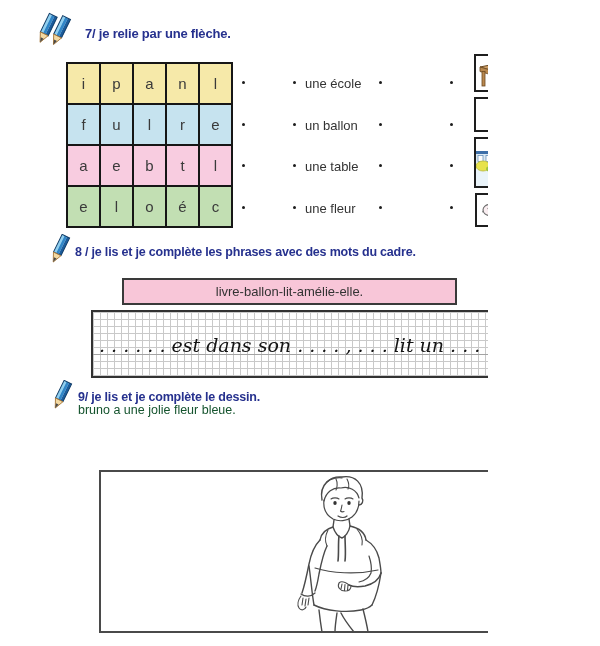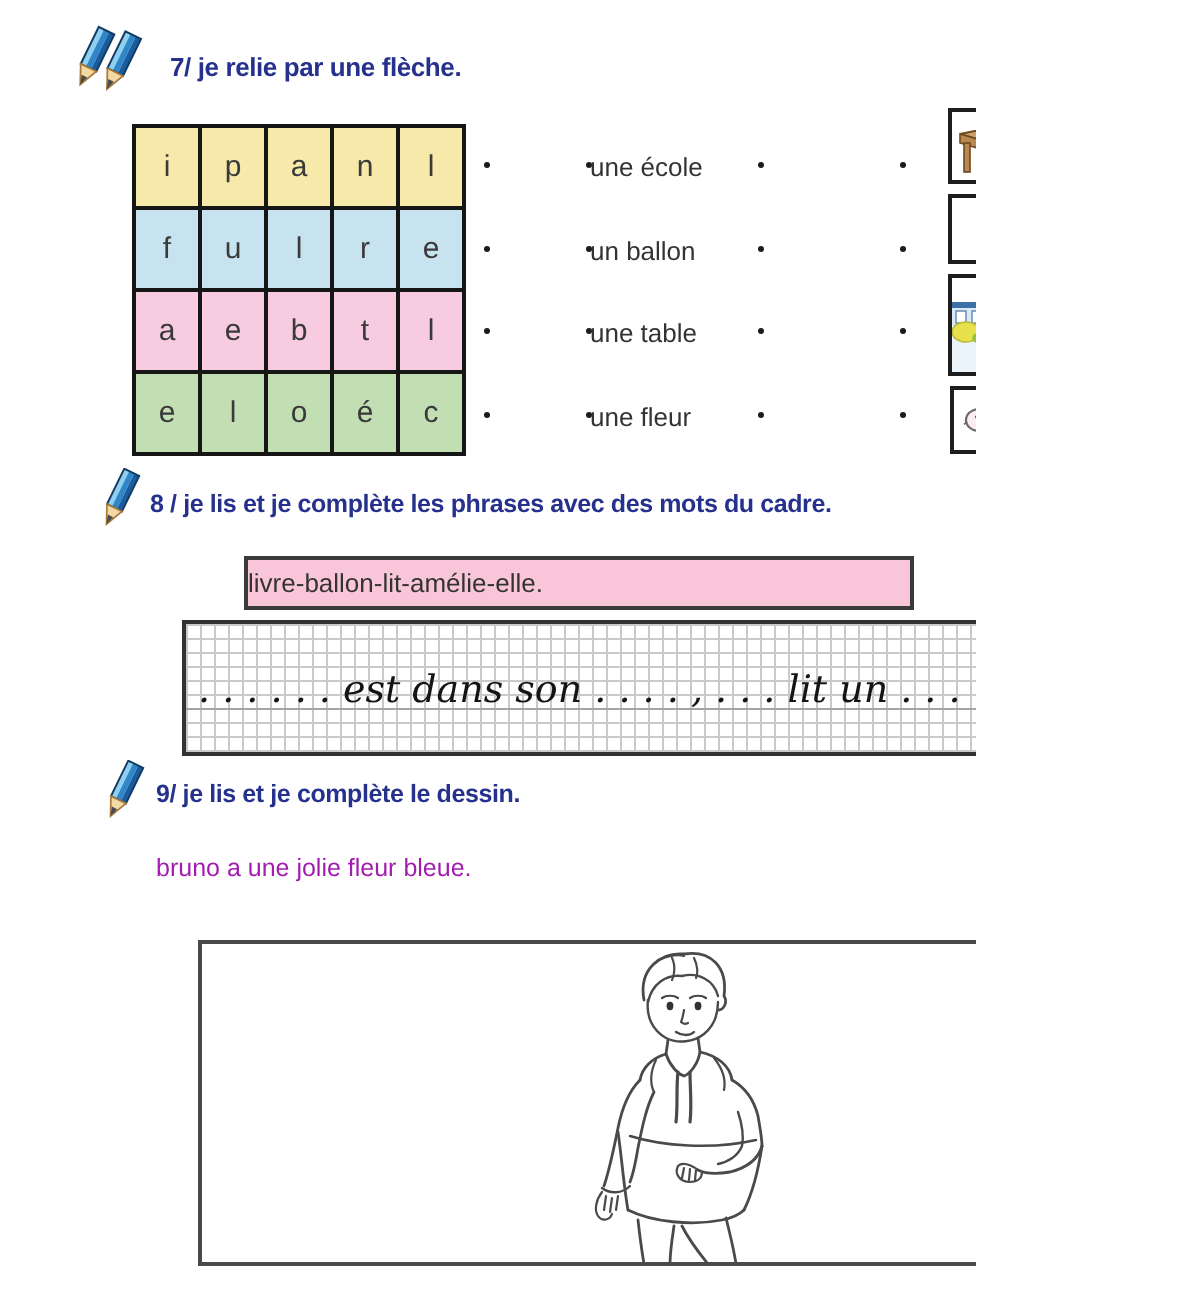--- a/index.html
+++ b/index.html
@@ -19,46 +19,46 @@
     box-sizing:border-box;border:2px solid #161616;background:#161616;
     display:grid;grid-template-columns:repeat(5,1fr);grid-template-rows:repeat(4,1fr);gap:2px;
   }
   .cell{display:flex;align-items:center;justify-content:center;
     font-size:15px;color:#3a3a3a;}
   .r0{background:#f6e9a9}.r1{background:#c6e3ef}.r2{background:#f8cce0}.r3{background:#c2dfb3}
   
   .match-row{position:absolute;left:241px;width:215px;height:18px;}
   .dot{position:absolute;top:7px;width:3px;height:3px;border-radius:50%;background:#1c1c1c;}
   .d1{left:1px}.d2{left:52px}.d3{left:138px}.d4{left:209px}
-  .match-label{position:absolute;left:54px;top:2px;font-size:13px;color:#333;white-space:nowrap;}
+  .match-label{position:absolute;left:64px;top:2px;font-size:13px;color:#333;white-space:nowrap;}
   
   .pic-box{position:absolute;box-sizing:border-box;border:2px solid #1e1e1e;background:#fff;
     display:flex;align-items:center;justify-content:center;overflow:hidden;}
   
   #word-bank{
     position:absolute;left:122px;top:278px;width:335px;height:27px;box-sizing:border-box;
     border:2px solid #3a3a3a;background:#f8c6d8;
-    display:flex;align-items:center;justify-content:flex-start;
+    display:flex;align-items:center;justify-content:center;
     font-size:13px;color:#333;
   }
   #writing-grid{
     position:absolute;left:91px;top:310px;width:404px;height:68px;box-sizing:border-box;
     border:2px solid #333;background-color:#fff;
     background-image:
       repeating-linear-gradient(to right,#c9c9c9 0 1px,transparent 1px 7px),
       repeating-linear-gradient(to bottom,#c9c9c9 0 1px,transparent 1px 7px);
   }
   #writing-grid .baseline{position:absolute;left:0;right:0;top:42px;height:1px;background:#a3a3a3;}
   #cursive-line{
     position:absolute;left:6px;top:24px;width:392px;overflow:hidden;
     font-family:"DejaVu Serif", serif;font-style:italic;font-size:19px;
     color:#141414;white-space:nowrap;line-height:1;
   }
   
-  #ex9-caption{position:absolute;left:78px;top:428px;font-size:12.5px;color:#a21caf;line-height:1;text-align:right;}
+  #ex9-caption{position:absolute;left:78px;top:404px;font-size:12.5px;color:#14532d;line-height:1;text-align:right;}
   #drawing-box{
     position:absolute;left:99px;top:470px;width:403px;height:163px;box-sizing:border-box;
     border:2px solid #4a4a4a;background:#fff;overflow:hidden;
   }
   #boy-svg{position:absolute;left:180px;top:2px;}
   .picsvg{display:block;}
 </style>
 </head>
 <body>
 

